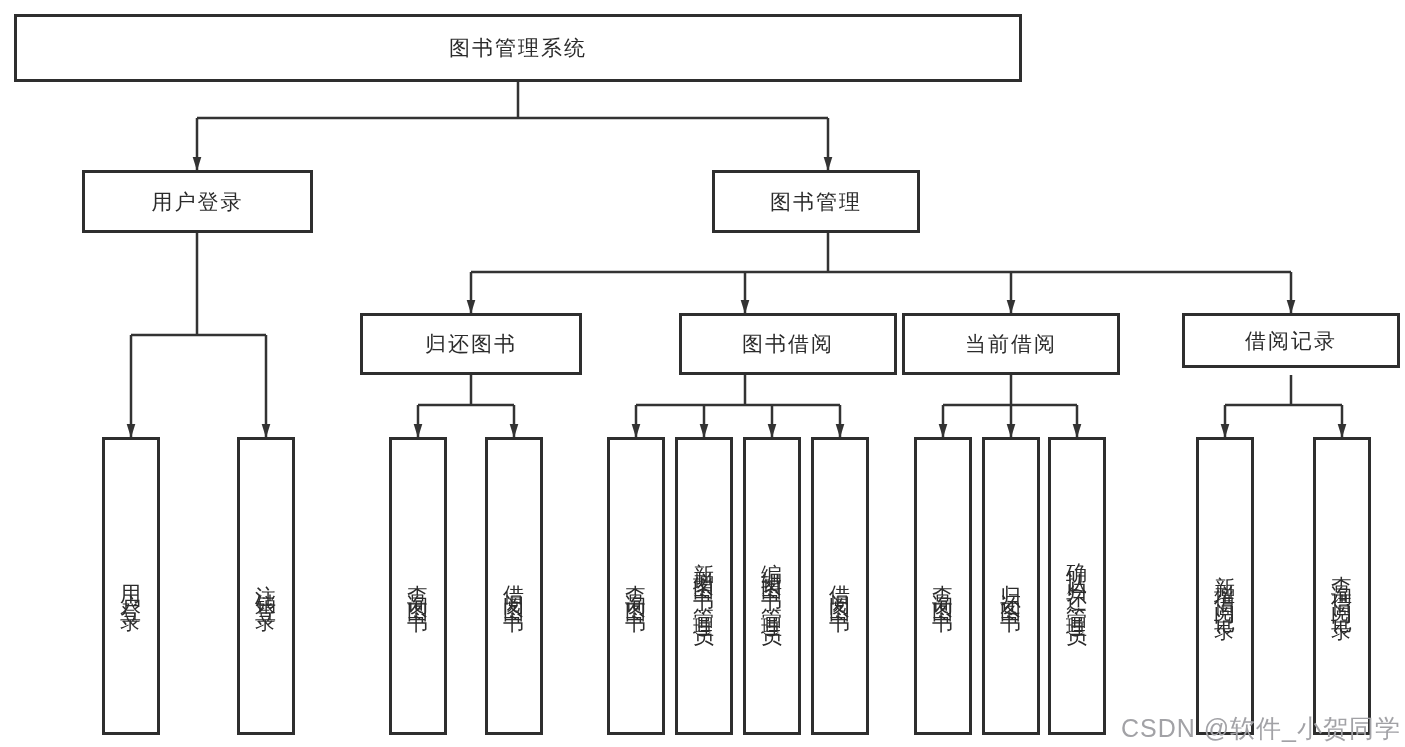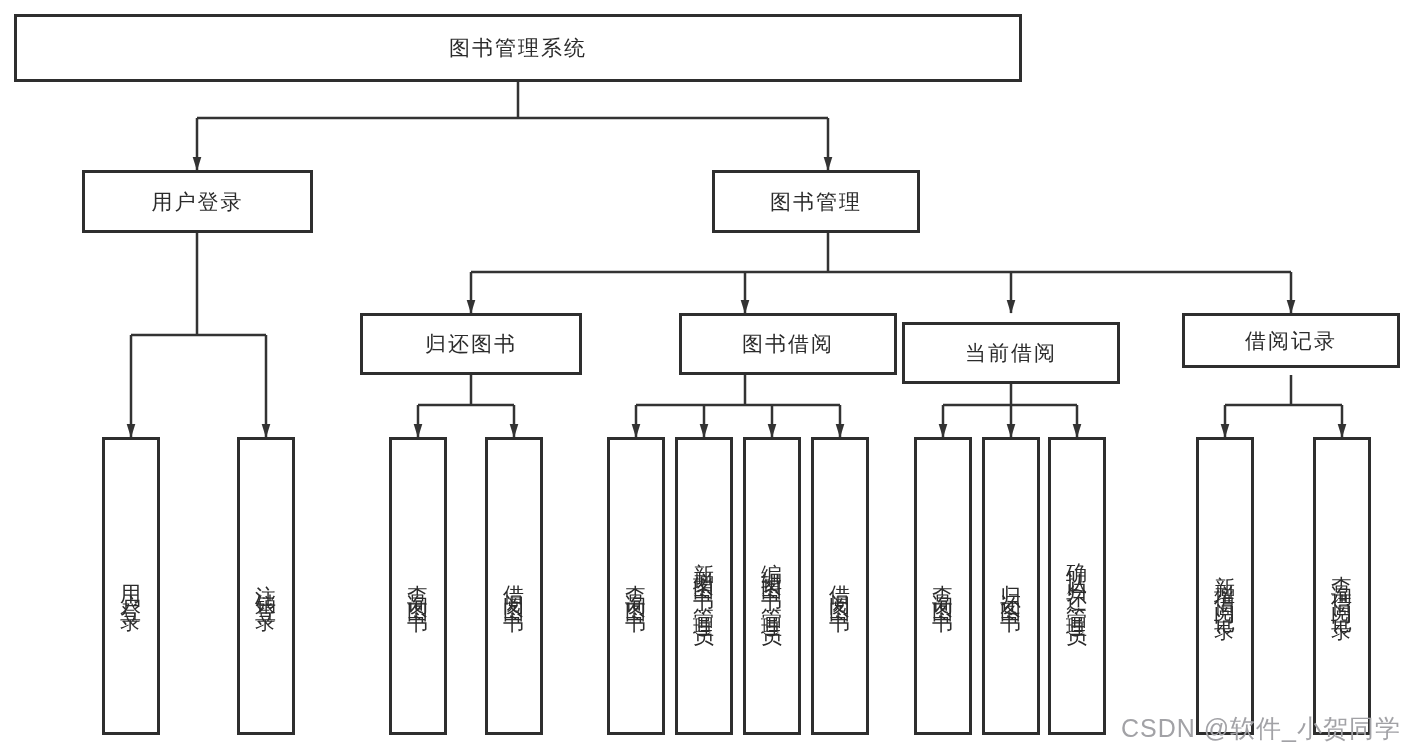--- a/index.html
+++ b/index.html
@@ -103,21 +103,21 @@
       </div>
       <div class="node horz" style="left: 712px; top: 170px; width: 208px; height: 63px;">
         <span class="node-label">图书管理</span>
       </div>
       <div class="node horz" style="left: 360px; top: 313px; width: 222px; height: 62px;">
         <span class="node-label">归还图书</span>
       </div>
       <div class="node horz" style="left: 636px; top: 313px; width: 218px; height: 62px; margin-left: 43px;">
         <span class="node-label">图书借阅</span>
       </div>
-      <div class="node horz" style="left: 902px; top: 313px; width: 218px; height: 62px; margin-top: 9px;">
+      <div class="node horz" style="left: 902px; top: 313px; width: 218px; height: 62px;">
         <span class="node-label">当前借阅</span>
       </div>
       <div class="node horz" style="left: 1182px; top: 313px; width: 218px; height: 55px;">
         <span class="node-label">借阅记录</span>
       </div>
       <div class="node vert" style="left: 102px; top: 437px; width: 58px; height: 298px;">
         <span class="node-label">用户登录</span>
       </div>
       <div class="node vert" style="left: 237px; top: 437px; width: 58px; height: 298px;">
         <span class="node-label">注销登录</span>

